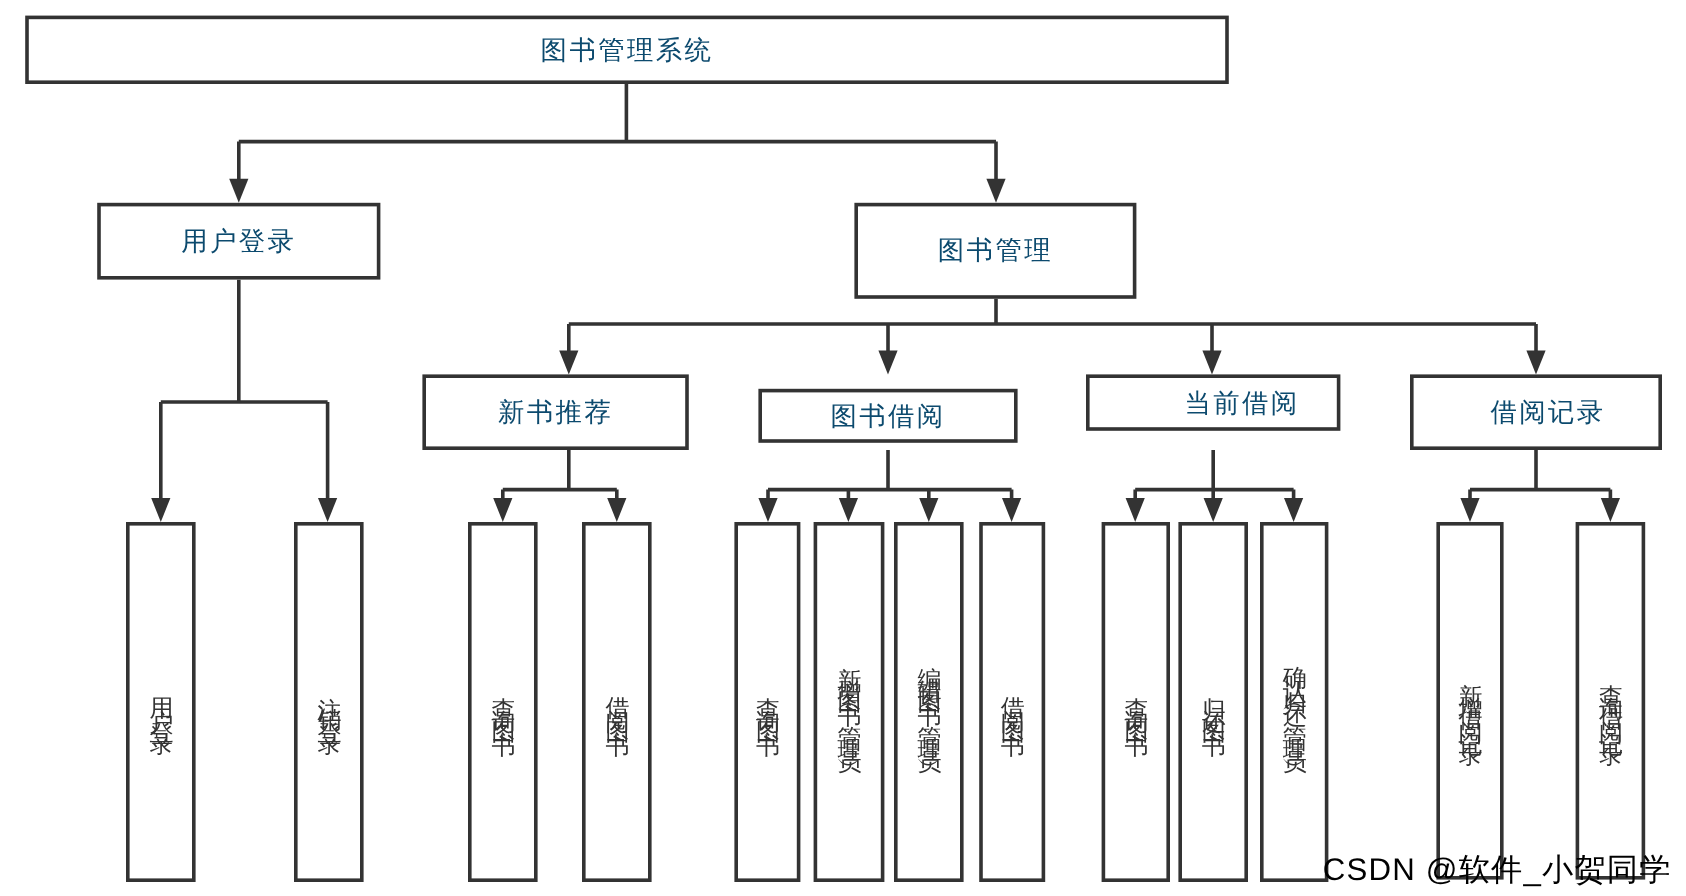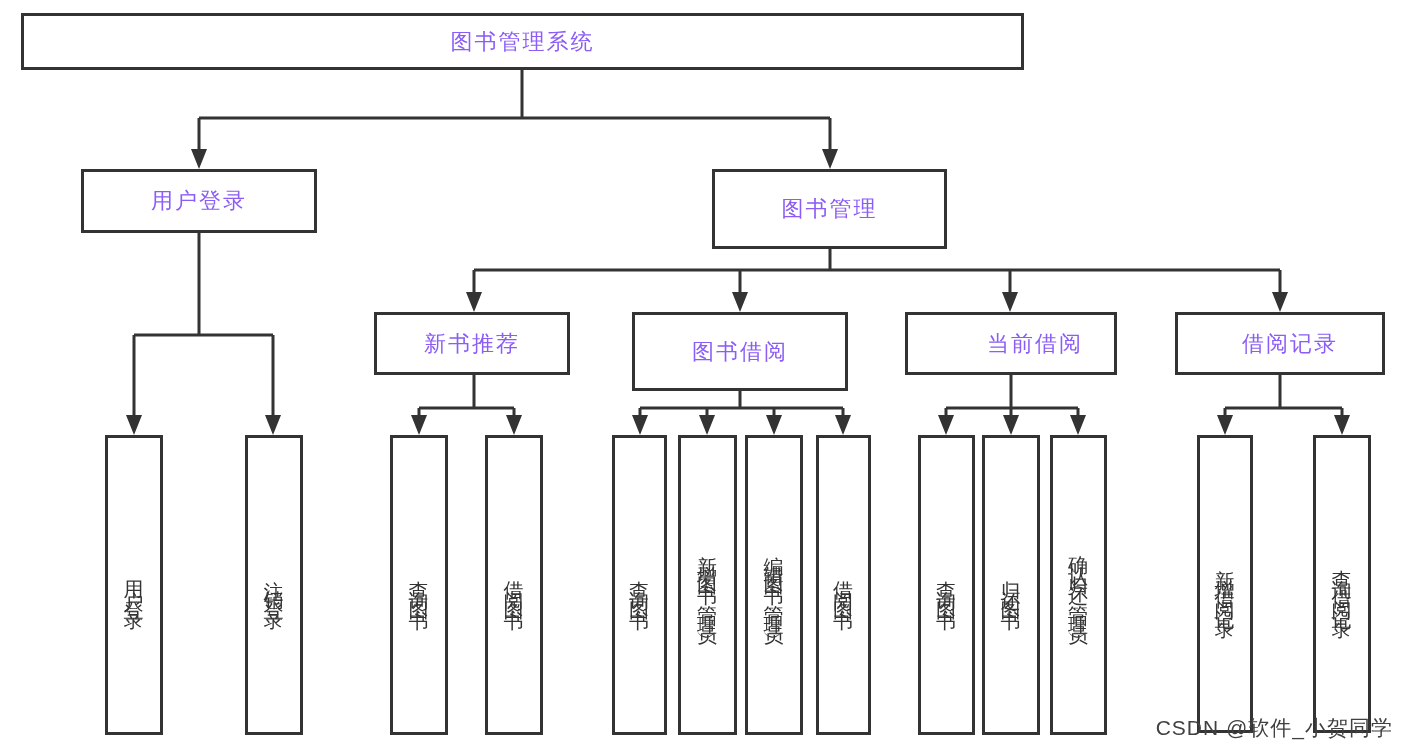--- a/index.html
+++ b/index.html
@@ -5,32 +5,32 @@
   html,body { margin:0; padding:0; background:#ffffff; }
   #canvas {
     position:relative; width:1405px; height:747px; background:#ffffff;
     font-family:"Liberation Sans", sans-serif; overflow:hidden;
   }
   svg.wires { position:absolute; left:0; top:0; }
   .hbox {
     position:absolute; box-sizing:border-box;
     border:3px solid #333333; background:#ffffff;
     display:flex; align-items:center; justify-content:center;
-    font-size:22px; color:#8b5cf6; letter-spacing:2px; white-space:nowrap;
+    font-size:22px; color:#0c4a6e; letter-spacing:2px; white-space:nowrap;
   }
   .leaf {
     position:absolute; box-sizing:border-box;
     border:3px solid #333333; background:#ffffff;
     display:flex; align-items:center; justify-content:center;
     writing-mode:vertical-rl; text-orientation:mixed;
     font-size:20px; color:#333333; letter-spacing:10px; line-height:1;
   }
   .watermark {
     position:absolute; right:12px; bottom:5px;
-    font-size:21px; color:#404040; letter-spacing:1px; white-space:nowrap;margin-top:32px;
+    font-size:26px; color:#000000; letter-spacing:1px; white-space:nowrap;margin-top:32px;
   }
 </style>
 </head>
 <body>
 
 <div id="canvas">
 
   <svg class="wires" width="1405" height="747" viewBox="0 0 1405 747">
     <g stroke="#333333" stroke-width="3" fill="none">
 
@@ -69,23 +69,23 @@
       <polygon points="1217,415 1233,415 1225,435"></polygon>
       <polygon points="1334,415 1350,415 1342,435"></polygon>
     </g>
   </svg>
 
   <div class="hbox" style="left:21px; top:13px; width:1003px; height:57px;">图书管理系统</div>
 
   <div class="hbox" style="left:81px; top:169px; width:236px; height:64px;">用户登录</div>
   <div class="hbox" style="left:712px; top:169px; width:235px; height:80px;">图书管理</div>
 
-  <div class="hbox" style="left:374px; top:312px; width:196px; height:63px;">新书推荐</div>
-  <div class="hbox" style="left:632px; top:312px; width:216px; height:79px;">图书借阅</div>
-  <div class="hbox" style="left:905px; top:312px; width:212px; height:63px;padding-left:48px;">当前借阅</div>
+  <div class="hbox" style="left:352px; top:312px; width:222px; height:63px;">新书推荐</div>
+  <div class="hbox" style="left:632px; top:324px; width:216px; height:45px;">图书借阅</div>
+  <div class="hbox" style="left:905px; top:312px; width:212px; height:47px;padding-left:48px;">当前借阅</div>
   <div class="hbox" style="left:1175px; top:312px; width:210px; height:63px;padding-left:20px;">借阅记录</div>
 
   <div class="leaf" style="left:105px; top:435px; width:58px; height:300px;">用户登录</div>
   <div class="leaf" style="left:245px; top:435px; width:58px; height:300px;">注销登录</div>
 
   <div class="leaf" style="left:390px; top:435px; width:58px; height:300px;">查询图书</div>
   <div class="leaf" style="left:485px; top:435px; width:58px; height:300px;">借阅图书</div>
 
   <div class="leaf" style="left:612px; top:435px; width:55px; height:300px;">查询图书</div>
   <div class="leaf" style="left:678px; top:435px; width:59px; height:300px;">新增图书（管理员）</div>

